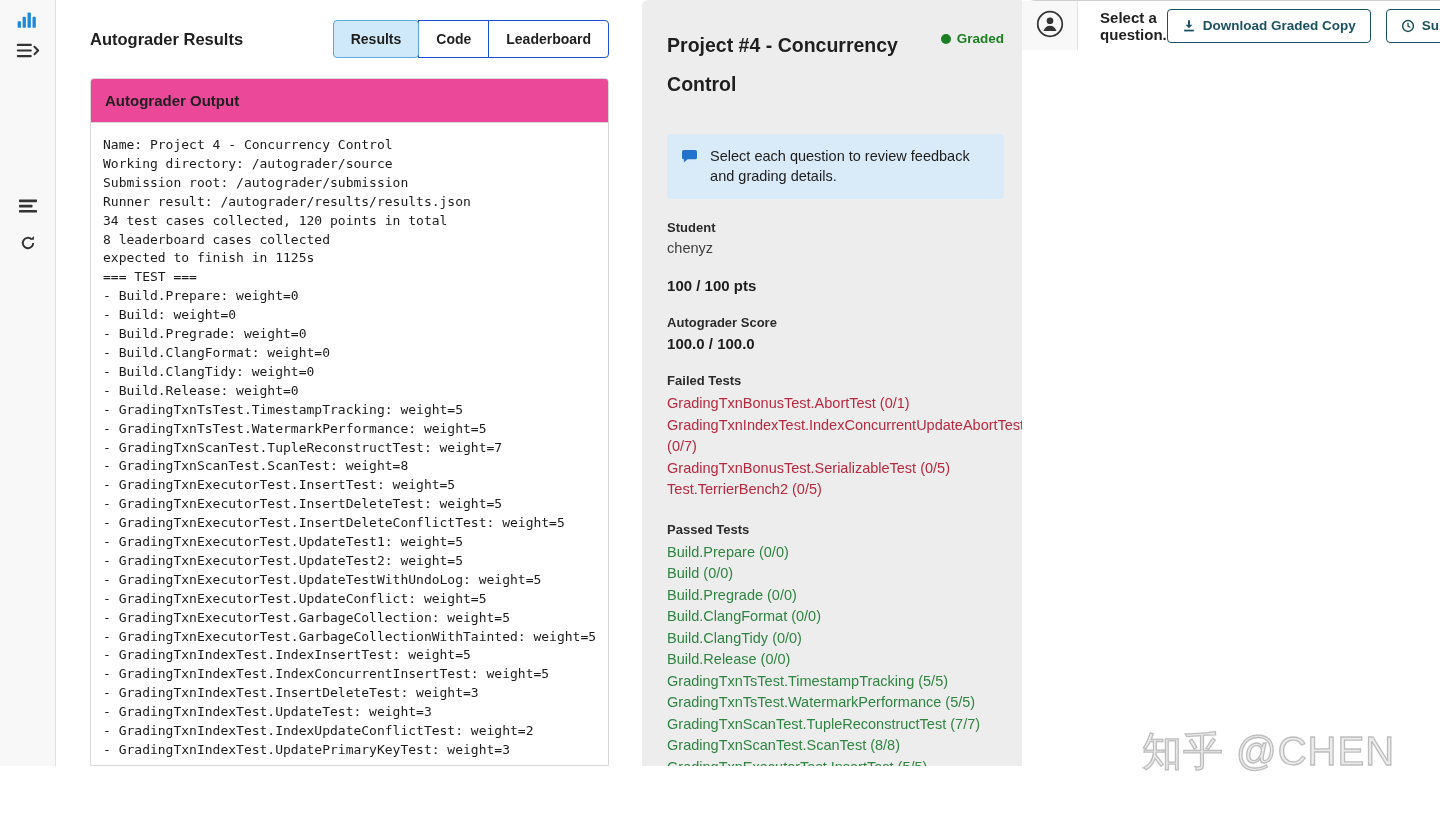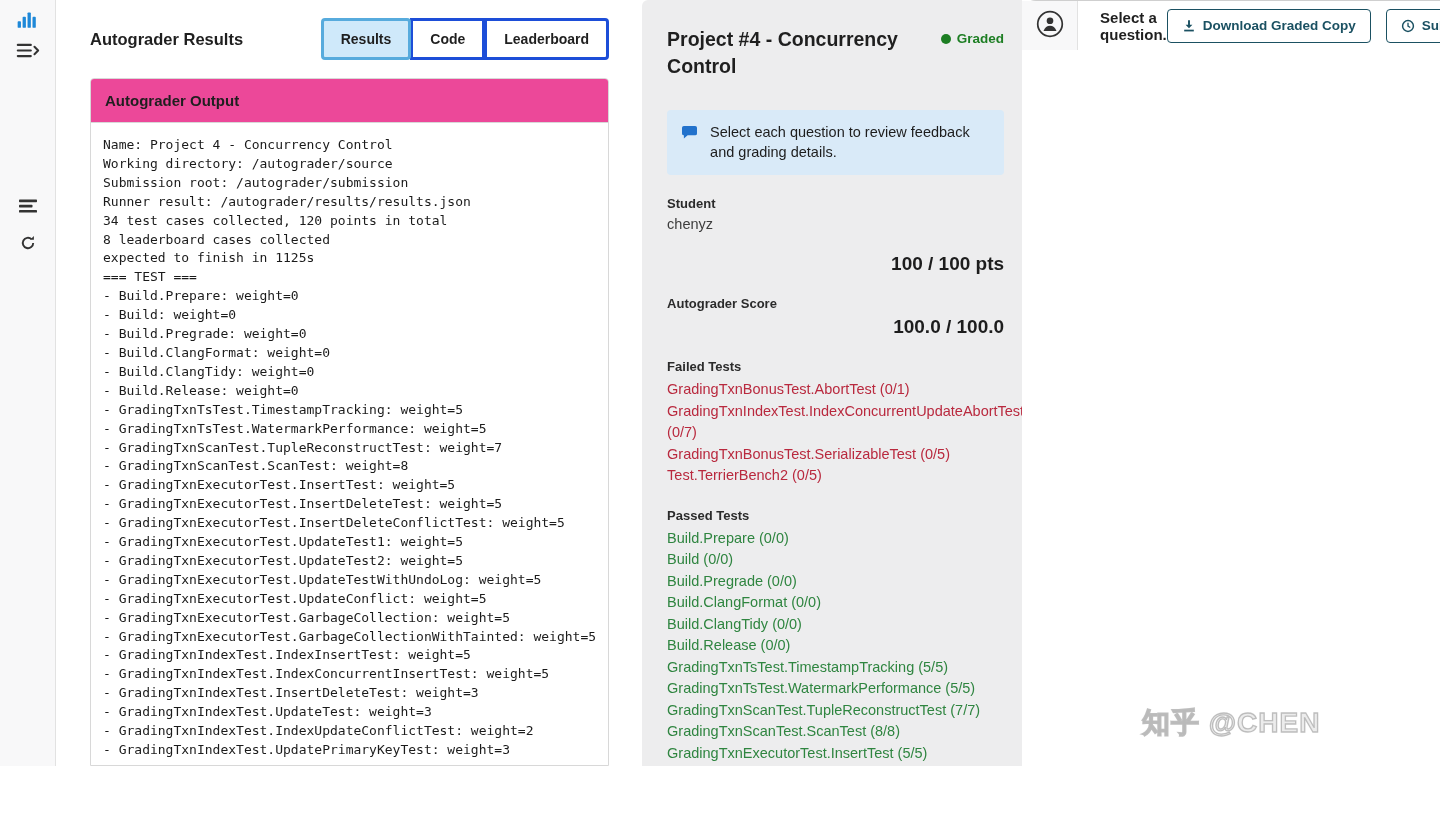--- a/index.html
+++ b/index.html
@@ -21,21 +21,21 @@
   .side-icon.brand { color:var(--brand-blue,#1e88d8); }
   .side-tools { margin-top:128px; display:flex; flex-direction:column; gap:18px; align-items:center; }
   .side-tools .side-icon { margin-bottom:0; }
 
   
   main { flex:1; min-width:0; background:#fff; padding:0 33px 0 34px; display:flex; flex-direction:column; overflow:hidden; }
   .header-row { height:78px; flex:0 0 78px; display:flex; align-items:center; justify-content:space-between; }
   .page-title { margin:0; font-size:16.5px; font-weight:bold; color:#1f1f1f; }
   .tabs { display:flex; }
   .tab {
-    padding:10px 17px; background:#fff; border:3px solid #1d4ed8; margin-left:-1px;
+    padding:10px 17px; background:#fff; border:1px solid #1d4ed8; margin-left:-1px;
     font-family:inherit; font-weight:bold; font-size:14px; color:#1f1f1f; cursor:pointer;
   }
   .tab:first-child { margin-left:0; border-radius:4px 0 0 4px; }
   .tab:last-child { border-radius:0 4px 4px 0; }
   .tab.active { background:var(--active-tab-bg,#cfe9fa); border-color:var(--active-tab-border,#57abdd); border-radius:4px; position:relative; z-index:1; }
 
   .panel { border:1px solid #d8d8d8; border-radius:4px 4px 0 0; flex:1; display:flex; flex-direction:column; overflow:hidden; }
   .panel-header { background:#ec4899; border-bottom:1px solid #d8d8d8; padding:13px 14px; font-weight:bold; font-size:15px; color:#1f1f1f; }
   .panel-body { flex:1; overflow:hidden; background:#fff; }
   pre.output {
@@ -43,32 +43,32 @@
     font-family:"DejaVu Sans Mono","Liberation Mono",monospace;
     font-size:13px; line-height:18.9px; color:#1b1b1b; white-space:pre;
   }
 
   
   .right-panel {
     width:380px; flex:0 0 380px; background:#ededee;
     padding:26px 18px 0 25px; overflow:hidden; border-radius:6px 0 0 0;
   }
   .right-title-row { display:flex; align-items:flex-start; }
-  .project-title { margin:0; flex:1; padding-right:6px; font-size:19.5px; line-height:27px; font-weight:bold; color:#1f1f1f; }
+  .project-title { margin:0; flex:1; padding-right:6px; font-size:19.5px; line-height:39px; font-weight:bold; color:#1f1f1f; }
   .graded-badge { display:flex; align-items:center; gap:6px; margin-top:5px; font-size:13.5px; font-weight:bold; color:var(--graded-green,#1d7e23); white-space:nowrap; }
   .badge-dot { width:10px; height:10px; border-radius:50%; background:var(--graded-green,#1d7e23); }
   .info-box {
     margin-top:30px; background:var(--info-bg,#d9eaf8); border-radius:4px;
     padding:13px 14px; display:flex; gap:12px; font-size:14.5px; line-height:19.5px; color:#1d1d1d;
   }
   .info-icon { color:var(--info-icon-blue,#2272cc); flex:0 0 auto; margin-top:2px; }
   .meta-section { margin-top:21px; }
   .meta-label { font-size:13px; font-weight:bold; color:#2b2b2b; margin-bottom:5px; }
   .meta-value { font-size:14.5px; color:#3d3d3d; }
-  .meta-value.strong { font-weight:bold; font-size:19px; color:#1d1d1d;text-align:right; }
+  .meta-value.strong { font-weight:bold; font-size:15px; color:#1d1d1d; }
   .test-list { margin-top:4px; }
   .test-link { display:block; font-size:14.5px; line-height:21.5px; text-decoration:none; cursor:pointer; }
   .test-link.failed { color:var(--failed-red,#b9293e); }
   .test-link.passed { color:var(--passed-green,#2f8540); }
 
   
   footer { height:50px; flex:0 0 50px; border-top:1px solid #cfcfcf; display:flex; background:#fff;border-radius:14px; }
   .footer-left {
     width:56px; flex:0 0 56px; background:#f8f8f9; border-right:1px solid #e2e2e2;
     display:flex; align-items:center; justify-content:center; color:#4a4a4a;
@@ -80,22 +80,22 @@
     display:flex; align-items:center; gap:7px; height:34px; padding:0 14px; border-radius:4px;
     font-family:inherit; font-size:13.5px; font-weight:bold; cursor:pointer;
     background:#fff; border:1px solid var(--accent-teal,#1b5162); color:var(--accent-teal,#1b5162);
     white-space:nowrap;
   }
   .fbtn.disabled { background:#d9d9d9; border-color:#d9d9d9; color:#98a1a5; cursor:default; }
   .fbtn.primary { background:var(--accent-teal-dark,#1e4f5d); border-color:var(--accent-teal-dark,#1e4f5d); color:#fff; }
   .fbtn .btn-icon { display:flex; align-items:center; }
 
   .watermark {
-    position:absolute; left:1142px; top:704px; z-index:50; pointer-events:none;
-    font-size:28px; font-weight:bold; letter-spacing:1px; white-space:nowrap;
+    position:absolute; left:1142px; top:724px; z-index:50; pointer-events:none;
+    font-size:40px; font-weight:normal; letter-spacing:1px; white-space:nowrap;
     color:rgba(255,255,255,0.42);
     -webkit-text-stroke:1.3px rgba(145,145,145,0.55);
     text-shadow:0 0 1px rgba(160,160,160,0.35);
   }
 </style>
 </head>
 <body>
 
 <div class="app">
   <div class="main-row">

